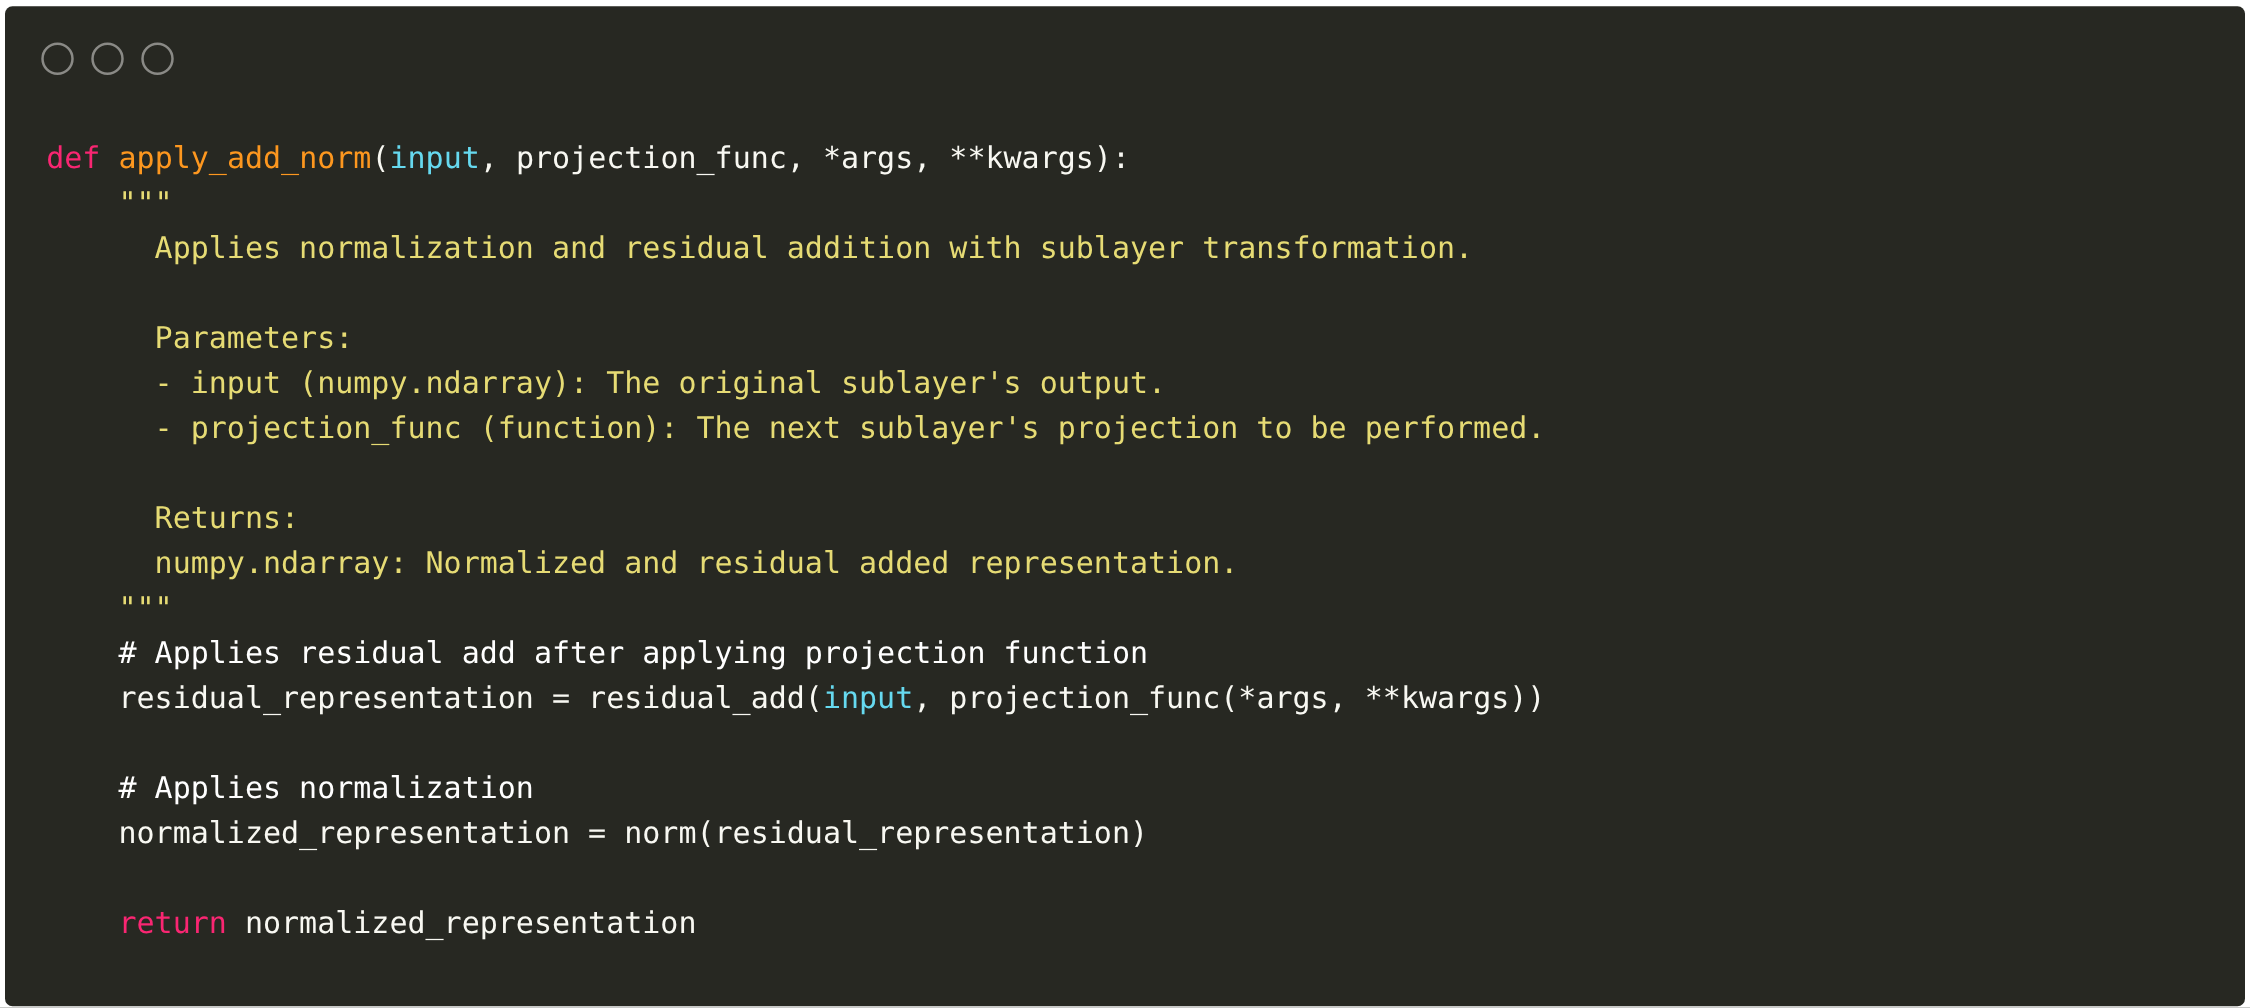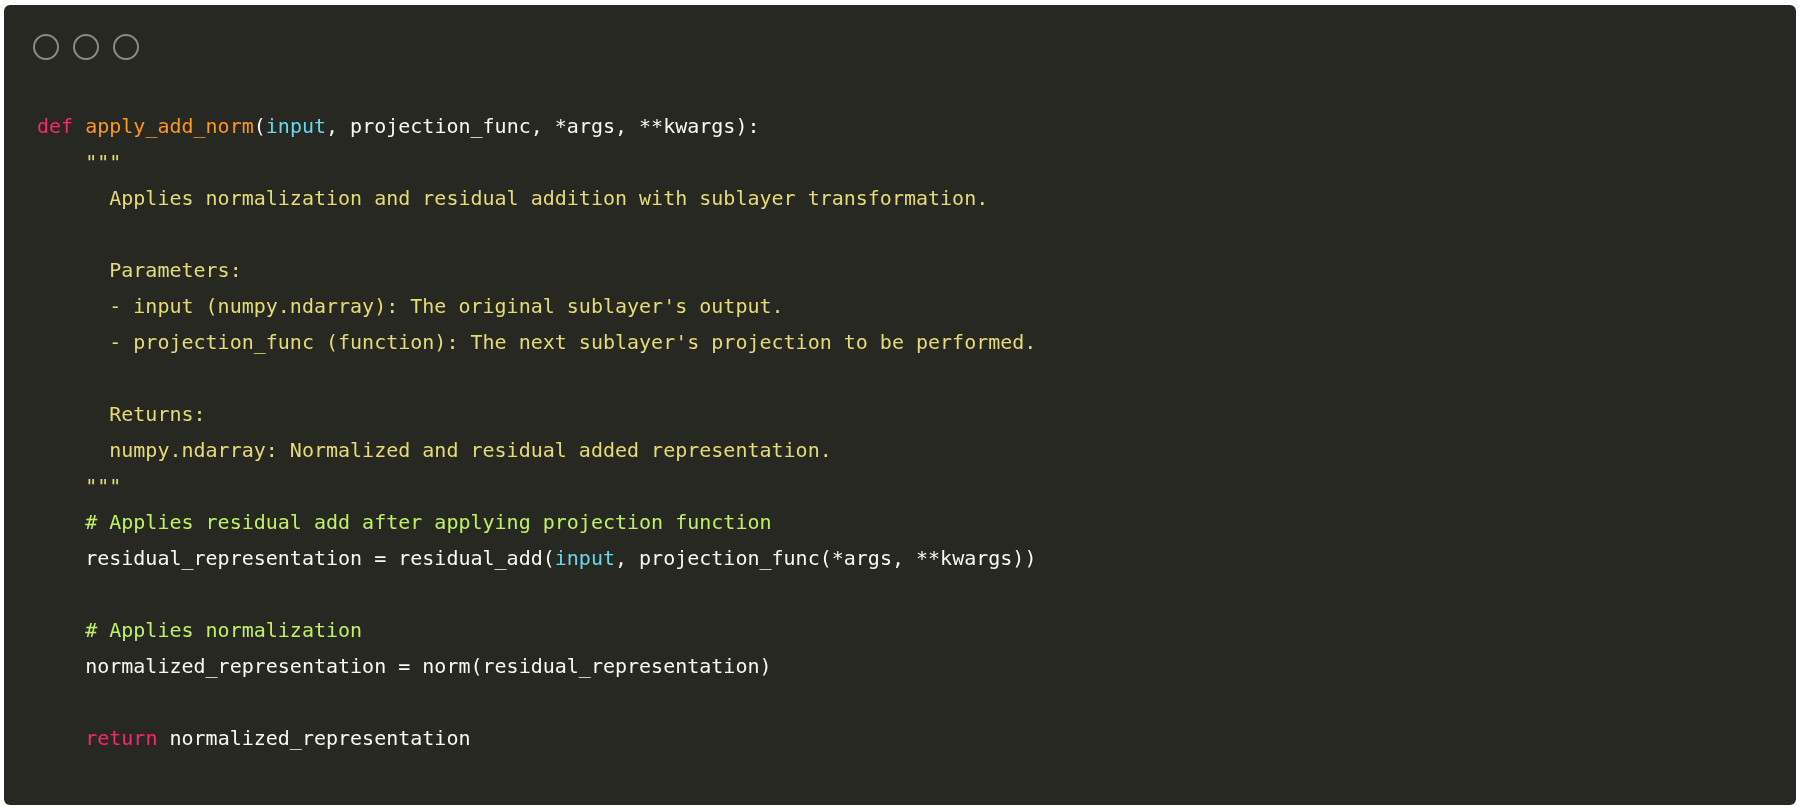--- a/index.html
+++ b/index.html
@@ -33,31 +33,31 @@
       border: 2px solid #8a8a86;
       border-radius: 50%;
       box-sizing: content-box;
     }
     .code {
       position: absolute;
       left: 33px;
       top: 103px;
       margin: 0;
       font-family: "DejaVu Sans Mono", monospace;
-      font-size: 20px;
+      font-size: 24px;
       line-height: 36px;
       color: #f8f8f2;
       white-space: pre;
     }
     .line { height: 36px; display: block; }
     .kw { color: #f92672; }
     .fn { color: #fd971f; }
     .param { color: #66d9ef; }
     .str { color: #e6db74; }
-    .cmt { color: #bef264; }
+    .cmt { color: #ffffff; }
     .plain { color: #f8f8f2; }
   </style>
 </head>
 <body>
 
 <div class="window">
   <div class="traffic">
     <div class="dot"></div>
     <div class="dot"></div>
     <div class="dot"></div>

